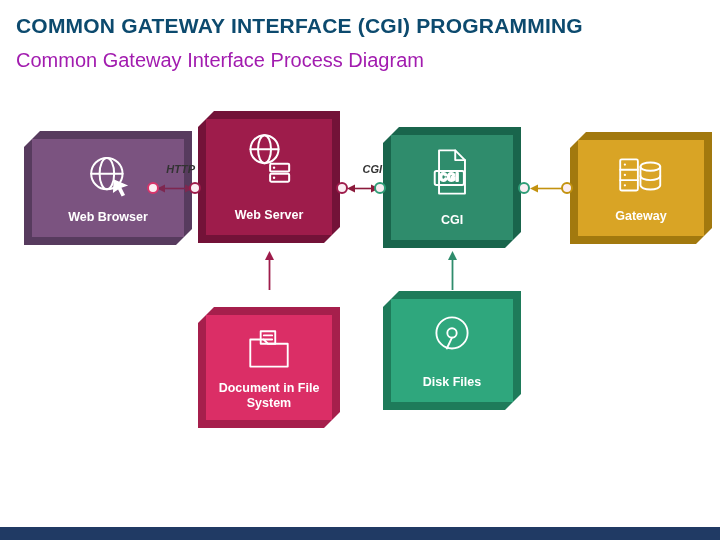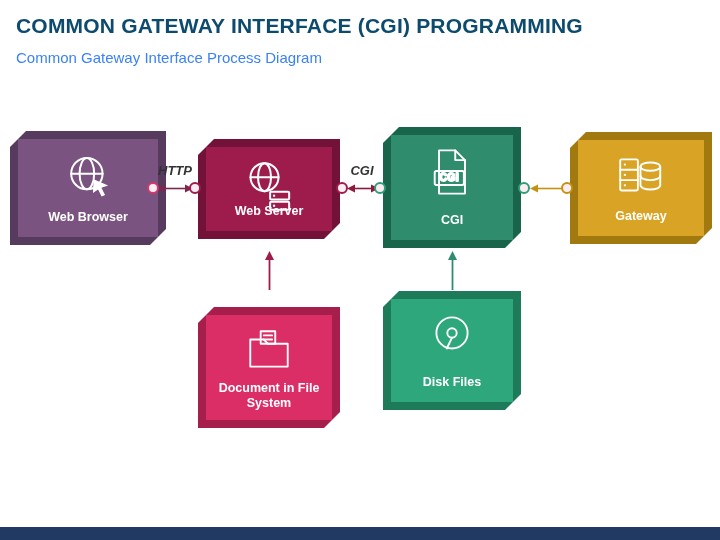--- a/index.html
+++ b/index.html
@@ -6,21 +6,21 @@
   .stage{
     position:relative;width:720px;height:540px;background:#ffffff;overflow:hidden;
     font-family:"Liberation Sans",sans-serif;
   }
   .title{
     position:absolute;left:16px;top:14px;width:690px;
     font-size:21px;font-weight:700;color:#0c4a6e;letter-spacing:.2px;
   }
   .subtitle{
     position:absolute;left:16px;top:49px;width:600px;
-    font-size:15px;color:#3b82f6;
+    font-size:20px;color:#a21caf;
   }
   
   .box{position:absolute;clip-path:polygon(16px 0,100% 0,100% calc(100% - 16px),calc(100% - 16px) 100%,0 100%,0 16px);}
   .box .back{position:absolute;inset:0;background:var(--back);}
   .box .front{position:absolute;top:8px;left:8px;right:8px;bottom:8px;background:var(--front);}
   .box-web-browser{--back:#573B5E;--front:#7B5380;}
   .box-web-server{--back:#731238;--front:#9E1C4B;}
   .box-cgi{--back:#19654C;--front:#2F8C6C;}
   .box-database{--back:#A2790E;--front:#D9A425;}
   .box-document{--back:#A61F4C;--front:#DB2E66;}
@@ -35,49 +35,49 @@
   .ic .fillw{fill:#fff;stroke:none;}
   .cgi-text{fill:#fff;font:700 9.5px "Liberation Sans",sans-serif;letter-spacing:.5px;}
   
   .dot{position:absolute;width:8px;height:8px;border-radius:50%;background:#fbeef3;border:2.5px solid #999;}
   .dot-pink{border-color:#D8356B;}
   .dot-maroon{border-color:#9E1C4B;}
   .dot-teal{border-color:#2F9D77;}
   .dot-gold{border-color:#C3920F;}
   .arrow{position:absolute;}
   .arrow-label{
-    position:absolute;width:40px;text-align:center;
-    font-size:13px;font-weight:700;font-style:italic;color:#333333;
+    position:absolute;width:40px;text-align:right;
+    font-size:11px;font-weight:700;font-style:italic;color:#333333;
   }
   .footer-bar{position:absolute;left:0;right:0;bottom:0;height:13px;background:#203A64;}
 </style>
 </head>
 <body>
 
 <div class="stage">
 
   <div class="title">COMMON GATEWAY INTERFACE (CGI) PROGRAMMING</div>
   <div class="subtitle">Common Gateway Interface Process Diagram</div>
 
-  <div class="box box-web-browser" style="left:10px;top:131px;width:156px;height:114px;">
+  <div class="box box-web-browser" style="left:24px;top:131px;width:168px;height:114px;">
     <div class="back"></div>
     <div class="front">
       <span class="icon">
         <svg class="ic" width="56" height="56" viewBox="0 0 50 50">
           <circle cx="24" cy="22" r="14"></circle>
           <ellipse cx="24" cy="22" rx="6.5" ry="14"></ellipse>
           <path d="M10 22 h28"></path>
           <path class="fillw" d="M30 27 l13 5.5 -6 2.2 3.2 6.3 -3 1.5 -3.2 -6.3 -4.6 3 z"></path>
         </svg>
       </span>
       <div class="label">Web Browser</div>
     </div>
   </div>
 
-  <div class="box box-web-server" style="left:198px;top:139px;width:142px;height:100px;">
+  <div class="box box-web-server" style="left:198px;top:111px;width:142px;height:132px;">
     <div class="back"></div>
     <div class="front">
       <span class="icon">
         <svg class="ic" width="56" height="56" viewBox="0 0 50 50">
           <circle cx="21" cy="18" r="12.5"></circle>
           <ellipse cx="21" cy="18" rx="5.8" ry="12.5"></ellipse>
           <path d="M8.5 18 h25"></path>
           <rect x="26" y="31" width="17" height="7" rx="1"></rect>
           <rect x="26" y="40" width="17" height="7" rx="1"></rect>
           <circle class="fillw" cx="29.5" cy="34.5" r="1.1"></circle>

